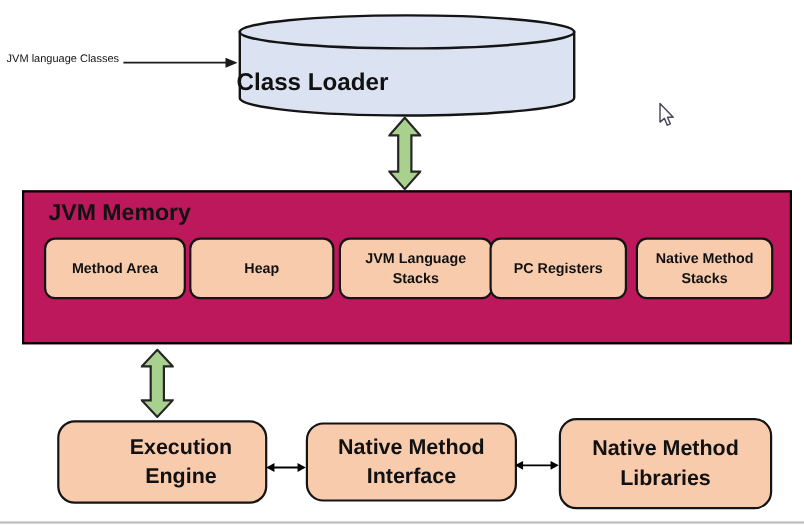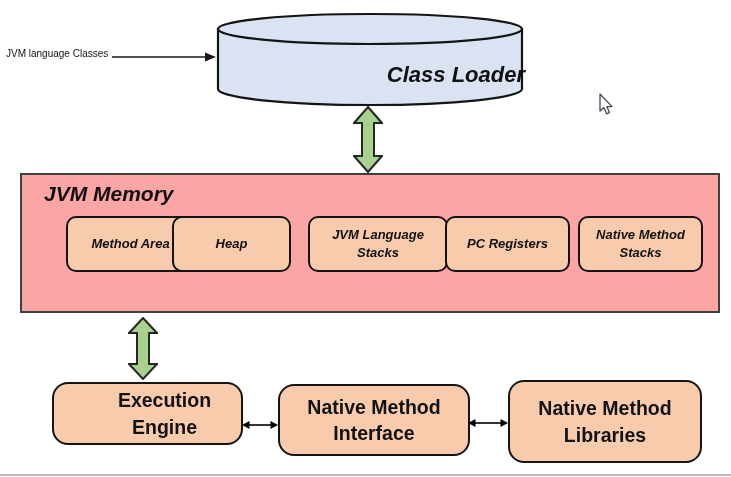--- a/index.html
+++ b/index.html
@@ -9,44 +9,44 @@
   }
   .abs{position:absolute;}
 
   
   .input-label{left:6px;top:48px;font-size:10px;font-weight:normal;white-space:nowrap;}
   .input-arrow{left:112px;top:50px;}
 
   
   .cylinder{left:215px;top:12px;}
   .cylinder-label{left:215px;top:58px;width:310px;height:34px;line-height:34px;
-    text-align:right;font-size:22px;font-weight:bold;font-style:italic;}
+    text-align:left;font-size:22px;font-weight:bold;}
 
   
   .garrow1{left:353px;top:106px;}
   .garrow2{left:128px;top:317px;}
 
   
-  .memory{left:20px;top:173px;width:696px;height:136px;background:#fca5a5;
-    border:2px solid #404040;font-style:italic;}
+  .memory{left:20px;top:173px;width:696px;height:136px;background:#be185d;
+    border:2px solid #000000;}
   .memory-title{left:22px;top:7px;font-size:21px;font-weight:bold;white-space:nowrap;}
   .mnode{top:41px;height:56px;background:#f8cbad;border:2px solid #141414;border-radius:10px;
     display:flex;align-items:center;justify-content:center;text-align:center;
     font-size:13px;font-weight:bold;line-height:1.4;padding:0 6px;box-sizing:border-box;}
-  .m0{left:18px;width:129px;margin-left:26px;}
-  .m1{left:150px;width:119px;}
+  .m0{left:18px;width:129px;}
+  .m1{left:150px;width:132px;}
   .m2{left:286px;width:140px;}
   .m3{left:423px;width:125px;}
   .m4{left:556px;width:125px;}
 
   
   .bnode{background:#f8cbad;border:2px solid #141414;border-radius:16px;
     display:flex;align-items:center;justify-content:center;text-align:center;
     font-size:19.5px;font-weight:bold;line-height:1.35;box-sizing:border-box;padding:0 10px;}
-  .b0{left:52px;top:382px;width:191px;height:63px;padding-left:44px;}
+  .b0{left:52px;top:382px;width:191px;height:76px;padding-left:44px;}
   .b1{left:278px;top:384px;width:192px;height:72px;}
   .b2{left:508px;top:380px;width:194px;height:83px;}
 
   .harrowA{left:242px;top:418px;}
   .harrowB{left:468px;top:416px;}
 
   .cursor{left:598px;top:93px;}
 
   .bottom-line{left:0;top:474px;width:731px;height:2px;background:#bdbdbd;}
 </style>

